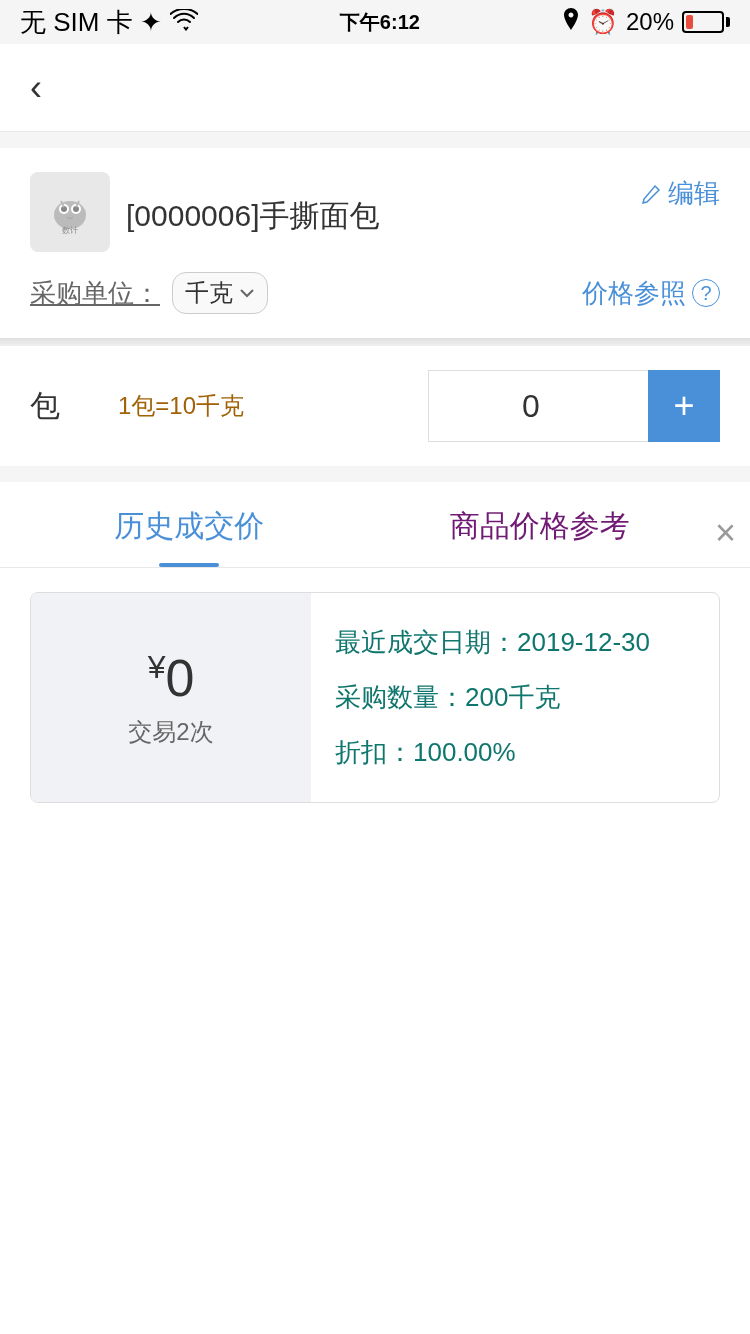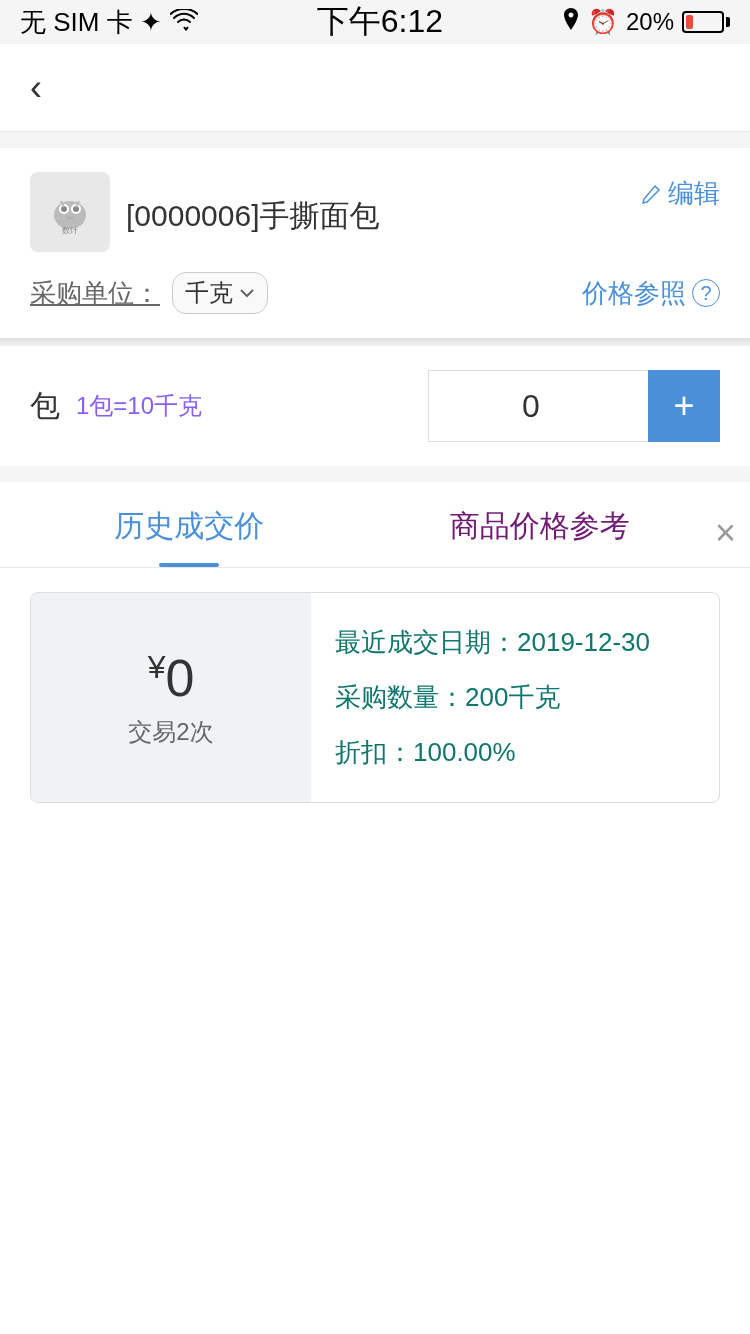--- a/index.html
+++ b/index.html
@@ -24,22 +24,22 @@
       font-size: 26px;
     }
     .status-left {
       display: flex;
       align-items: center;
       gap: 8px;
       font-size: 26px;
       color: #000;
     }
     .status-center {
-      font-size: 32px;
-      font-weight: 400;
+      font-size: 20px;
+      font-weight: 700;
       color: #000;
     }
     .status-right {
       display: flex;
       align-items: center;
       gap: 8px;
       font-size: 24px;
       color: #000;
     }
     .battery-icon {
@@ -192,21 +192,22 @@
       align-items: center;
       gap: 16px;
     }
     .quantity-unit {
       font-size: 30px;
       color: #333;
       font-weight: 500;
     }
     .quantity-hint {
       font-size: 24px;
-      color: #8b5cf6;
+      color: #a16207;
+      margin-left: 42px;
     }
     .quantity-controls {
       display: flex;
       align-items: center;
       gap: 0;
     }
     .quantity-input {
       width: 220px;
       height: 72px;
       border: 1px solid #ddd;

